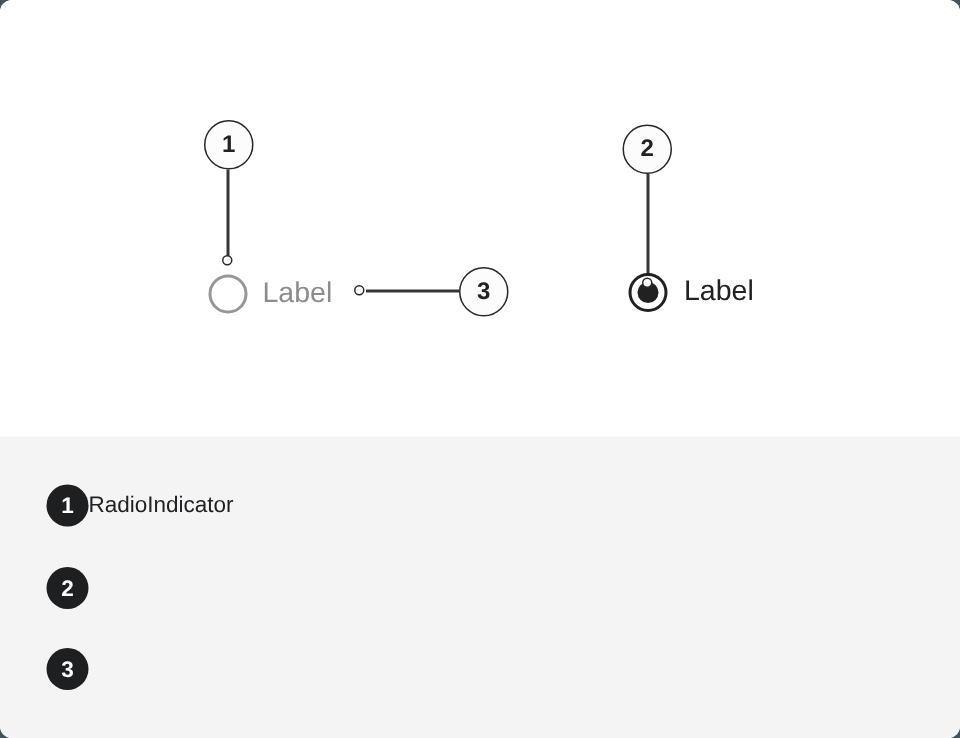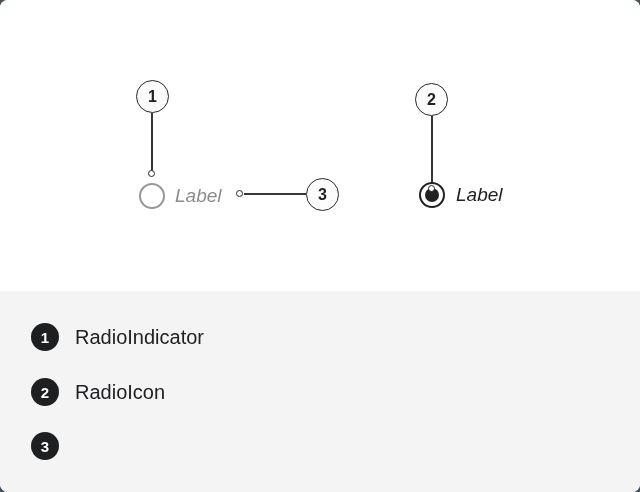--- a/index.html
+++ b/index.html
@@ -67,21 +67,20 @@
   .radio-outer.selected   { border: 2px solid #212121; background: #ffffff; }
   .radio-inner-dot {
     width: 14px; height: 14px;
     border-radius: 50%;
     background: #212121;
   }
   .radio-label {
     position: absolute;
     font-size: 19px; line-height: 20px;
     white-space: nowrap;
-    font-style: italic;
   }
   .radio-label.gray { color: #8c8c8c; }
   .radio-label.dark { color: #202124; }
 
   
   .legend-row {
     position: absolute;
     left: 31px;
     height: 28px;
     display: flex; align-items: center;
@@ -89,22 +88,21 @@
   .legend-badge {
     width: 28px; height: 28px;
     border-radius: 50%;
     background: #1d1f21;
     color: #ffffff;
     font-size: 15px; font-weight: 700;
     display: flex; align-items: center; justify-content: center;
     flex: none;
   }
   .legend-label {
-    margin-left: 16px;
-    font-size: 20px; line-height: 28px;
+    font-size: 15px; line-height: 28px;
     color: #202124;
   }
 </style>
 </head>
 <body>
 
 <div class="stage">
   <div class="card">
 
     <div class="preview">
@@ -139,21 +137,20 @@
 
     <div class="legend">
 
       <div class="legend-row" style="top:32px;">
         <span class="legend-badge">1</span>
         <span class="legend-label">RadioIndicator</span>
       </div>
 
       <div class="legend-row" style="top:87px;">
         <span class="legend-badge">2</span>
-        <span class="legend-label">RadioIcon</span>
       </div>
 
       <div class="legend-row" style="top:141px;">
         <span class="legend-badge">3</span>
       </div>
 
     </div>
 
   </div>
 </div>

